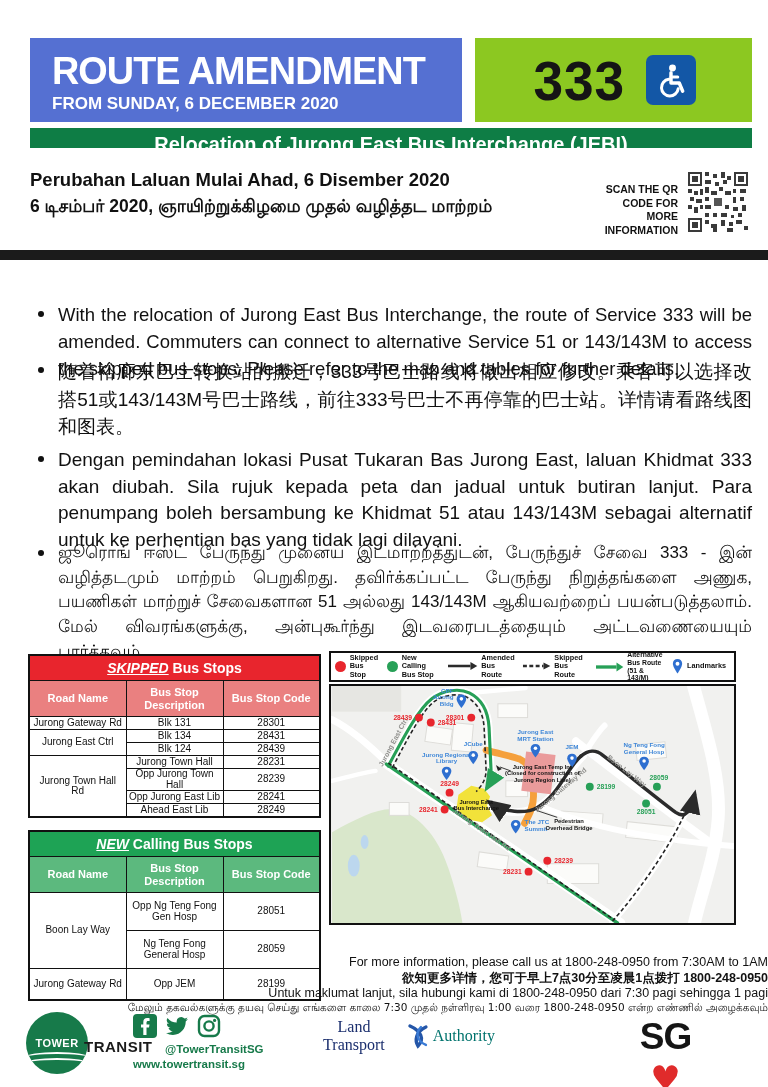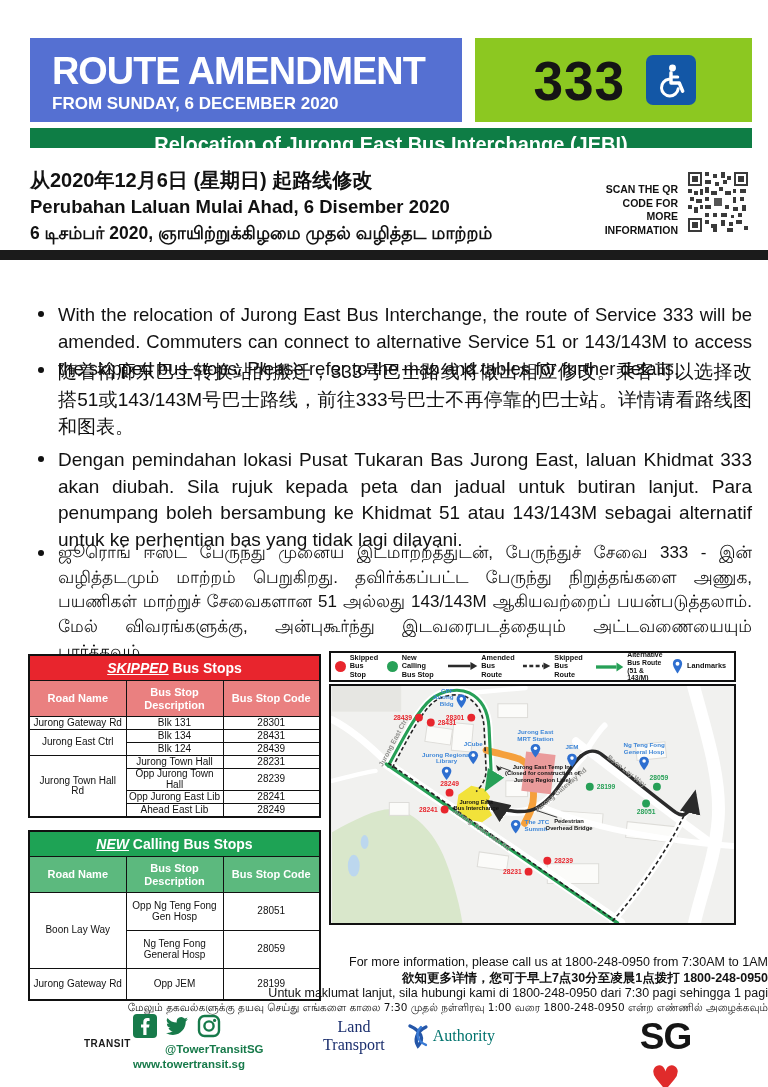--- a/index.html
+++ b/index.html
@@ -71,21 +71,21 @@
   .f1{top:955px;font-size:12.5px;}
   .f2{top:970px;font-size:12.5px;font-weight:bold;}
   .f3{top:986px;font-size:12.5px;}
   .f4{top:1001px;font-size:10.5px;font-family:"DejaVu Sans",sans-serif;}
 
   
   .tt-circle{position:absolute;left:26px;top:1012px;width:62px;height:62px;border-radius:50%;
              background:#177a4a;display:flex;align-items:center;justify-content:center;overflow:hidden;}
   .tt-circle span{color:#fff;font-size:11px;font-weight:bold;letter-spacing:.5px;z-index:2;}
   .tt-arc{position:absolute;left:0;width:62px;height:8px;border-top:2px solid #fff;border-radius:50%;}
-  .tt-word{position:absolute;left:84px;top:1038px;font-size:10px;font-weight:bold;color:#1a1a1a;
+  .tt-word{position:absolute;left:84px;top:1038px;font-size:15px;font-weight:bold;color:#1a1a1a;
            letter-spacing:.5px;}
   .socials{position:absolute;left:133px;top:1014px;display:flex;gap:8px;}
   .tt-handle{position:absolute;left:133px;top:1043px;font-size:11.5px;font-weight:bold;color:#177a4a;padding-left:32px;}
   .tt-url{position:absolute;left:133px;top:1058px;font-size:11.5px;font-weight:bold;color:#177a4a;}
 
   .lta{position:absolute;left:305px;top:1018px;width:190px;text-align:center;}
   .lta-row{display:flex;align-items:center;justify-content:center;gap:2px;}
   .lta-l{font-size:16px;color:#1b2f6e;font-family:"Liberation Serif",serif;}
   .lta-a{font-size:16px;color:#00736d;font-family:"Liberation Serif",serif;}
   .lta-tag{display:flex;align-items:baseline;justify-content:center;gap:5px;margin-top:2px;}
@@ -121,21 +121,20 @@
         <circle cx="13" cy="4" r="2.3" fill="#fff"></circle>
         <path d="M12 7.2 L12 14 L17.5 14 L19.8 19.5" stroke="#fff" stroke-width="2.3" fill="none" stroke-linecap="round" stroke-linejoin="round"></path>
         <path d="M12 10 L16.5 10" stroke="#fff" stroke-width="2" stroke-linecap="round"></path>
         <path d="M10.5 11.5 A5.6 5.6 0 1 0 16.8 17.8" stroke="#fff" stroke-width="2" fill="none" stroke-linecap="round"></path>
       </svg>
     </div>
   </div>
   <div class="jebi-bar">Relocation of Jurong East Bus Interchange (JEBI)</div>
 
   <div class="intro">
-    <div class="intro-zh">从2020年12月6日 (星期日) 起路线修改</div>
     <div class="intro-ms">Perubahan Laluan Mulai Ahad, 6 Disember 2020</div>
     <div class="intro-ta">6 டிசம்பர் 2020, ஞாயிற்றுக்கிழமை முதல் வழித்தட மாற்றம்</div>
   </div>
   <div class="qr-caption">SCAN THE QR
 CODE FOR
 MORE
 INFORMATION</div>
   <svg class="qr" viewBox="0 0 33 33" shape-rendering="crispEdges">
     <rect width="33" height="33" fill="#fff"></rect>
     <g fill="#3a3a3a">
@@ -476,20 +475,25 @@
           <text x="146" y="125.4" class="m-ann" text-anchor="middle">Bus Interchange</text>
         </g>
     </svg>
   </div>
 
   <div class="foot f1">For more information, please call us at 1800-248-0950 from 7:30AM to 1AM</div>
   <div class="foot f2">欲知更多详情，您可于早上7点30分至凌晨1点拨打 1800-248-0950</div>
   <div class="foot f3">Untuk maklumat lanjut, sila hubungi kami di 1800-248-0950 dari 7:30 pagi sehingga 1 pagi</div>
   <div class="foot f4">மேலும் தகவல்களுக்கு தயவு செய்து எங்களை காலை 7:30 முதல் நள்ளிரவு 1:00 வரை 1800-248-0950 என்ற எண்ணில் அழைக்கவும்</div>
 
+  <div class="tt-circle">
+    <span>TOWER</span>
+    <div class="tt-arc" style="top:40px;"></div>
+    <div class="tt-arc" style="top:46px;"></div>
+  </div>
   <div class="tt-word">TRANSIT</div>
   <div class="socials">
     <svg width="24" height="24" viewBox="0 0 24 24">
       <rect width="24" height="24" rx="4" fill="#177a4a"></rect>
       <path d="M13.5 21 L13.5 13.5 L16 13.5 L16.5 10.5 L13.5 10.5 L13.5 8.6 C13.5 7.6 14 7 15.1 7 L16.6 7 L16.6 4.3 C16 4.2 15 4.1 14.1 4.1 C11.8 4.1 10.3 5.5 10.3 8.2 L10.3 10.5 L8 10.5 L8 13.5 L10.3 13.5 L10.3 21 Z" fill="#fff"></path>
     </svg>
     <svg width="24" height="24" viewBox="0 0 24 24">
       <path d="M23 5.1 c-.8.4 -1.7.6 -2.6.8 a4.5 4.5 0 0 0 2 -2.5 c-.9.5 -1.9.9 -2.9 1.1 a4.5 4.5 0 0 0 -7.7 4.1 A12.8 12.8 0 0 1 2.5 3.9 a4.5 4.5 0 0 0 1.4 6 c-.7 0 -1.4 -.2 -2 -.5 v.1 a4.5 4.5 0 0 0 3.6 4.4 c-.6.2 -1.3.2 -2 .1 a4.5 4.5 0 0 0 4.2 3.1 A9 9 0 0 1 1 18.9 a12.7 12.7 0 0 0 6.9 2 c8.3 0 12.8 -6.9 12.8 -12.8 v-.6 c.9 -.6 1.6 -1.4 2.3 -2.4 z" fill="#177a4a"></path>
     </svg>
     <svg width="24" height="24" viewBox="0 0 24 24">

